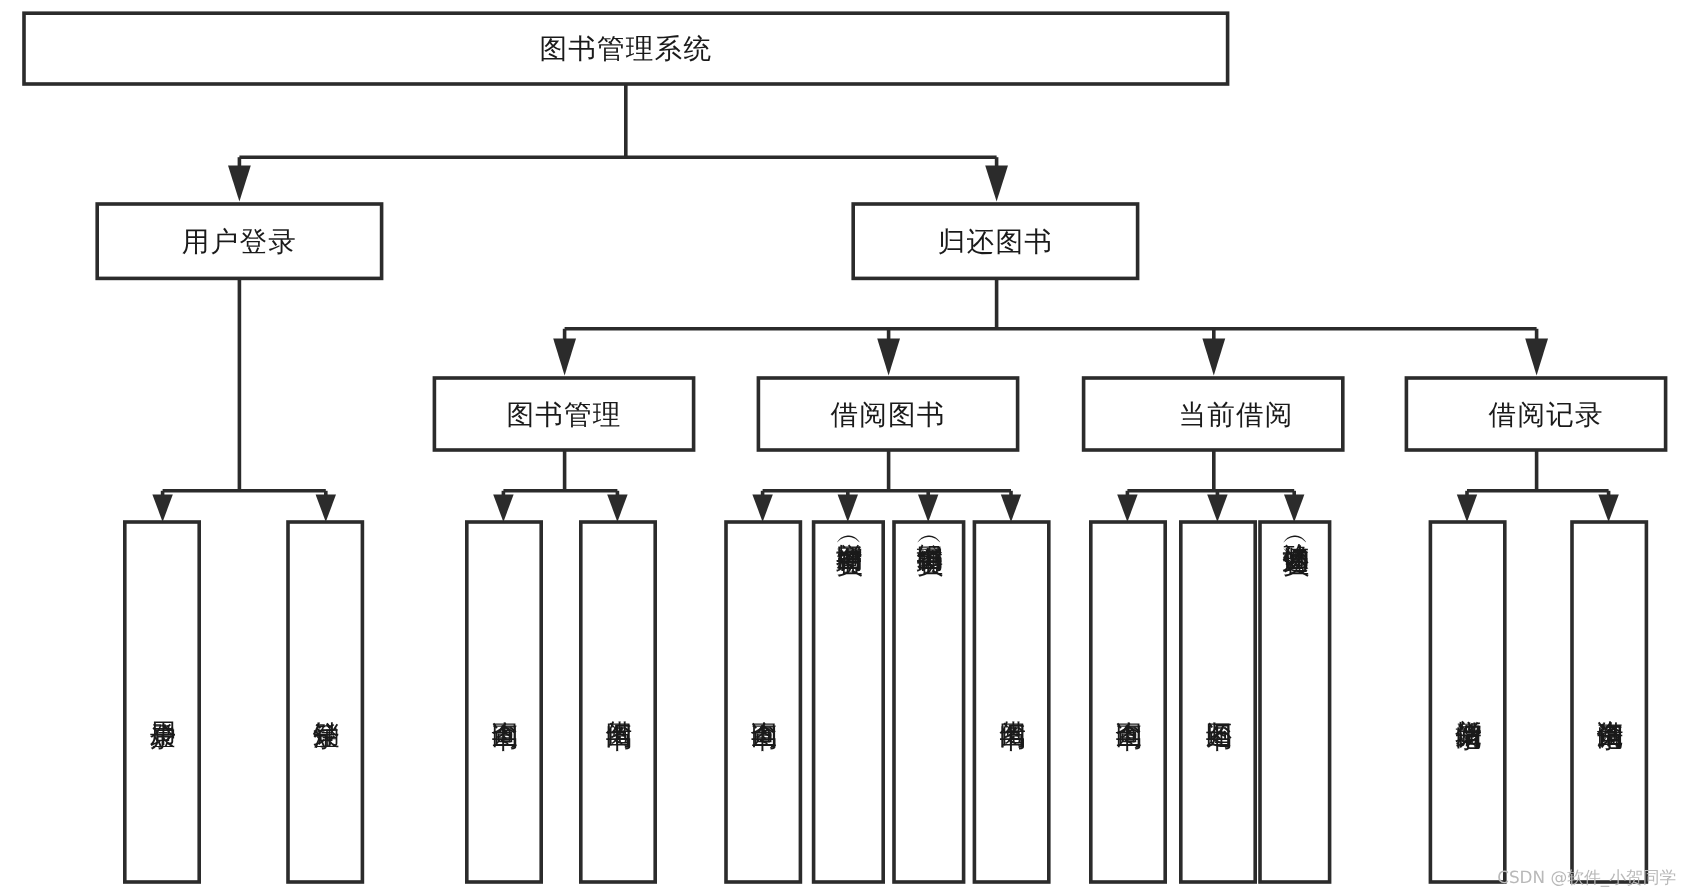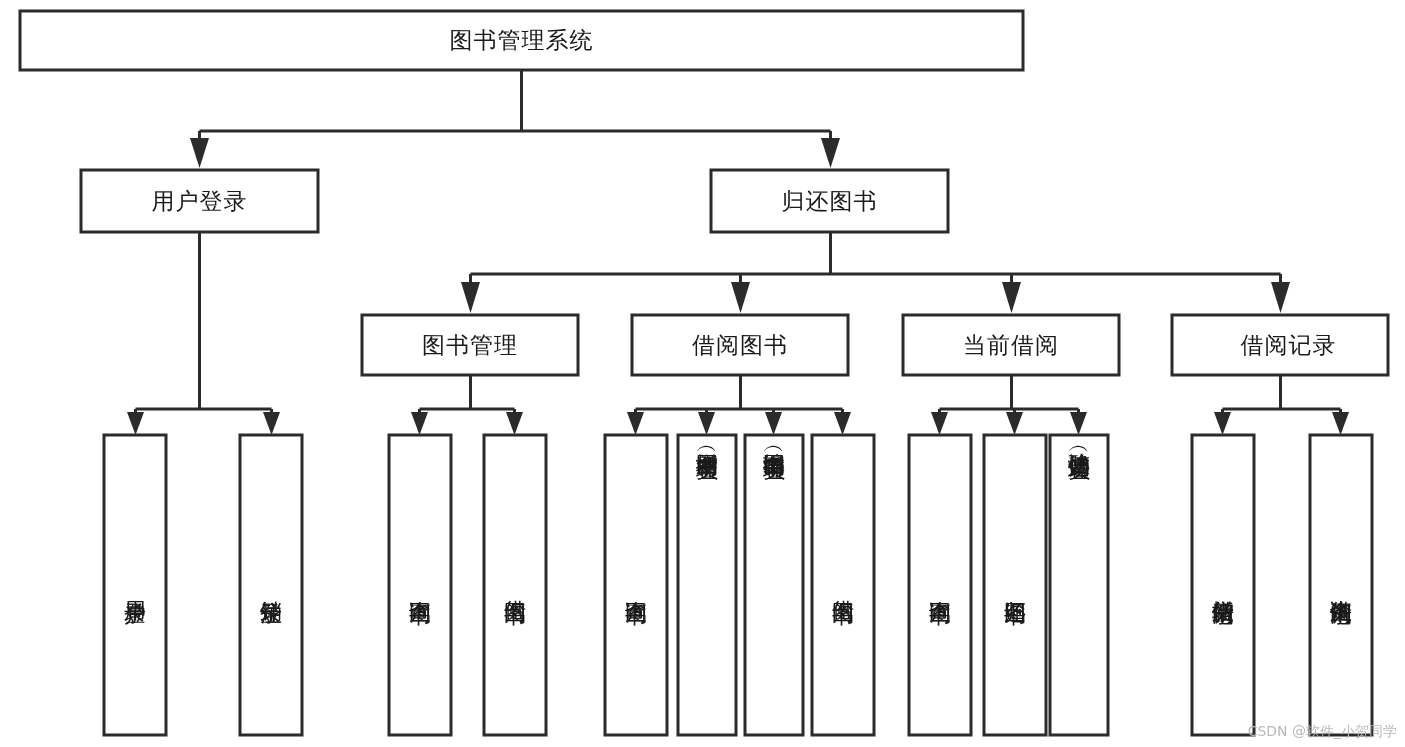--- a/index.html
+++ b/index.html
@@ -205,21 +205,21 @@
   </div>
 
   <div class="hlabel-wrap" style="left:362px; top:315px; width:216px; height:60px;">
     <span class="hlabel-text">图书管理</span>
   </div>
 
   <div class="hlabel-wrap" style="left:632px; top:315px; width:216px; height:60px;">
     <span class="hlabel-text">借阅图书</span>
   </div>
 
-  <div class="hlabel-wrap" style="left:903px; top:315px; width:216px; height:60px;">
+  <div class="hlabel-wrap" style="left:903px; top:315px; width:216px; height:60px;padding-left:19px;">
     <span class="hlabel-text">当前借阅</span>
   </div>
 
   <div class="hlabel-wrap" style="left:1172px; top:315px; width:233px; height:60px;">
     <span class="hlabel-text">借阅记录</span>
   </div>
 
   <div class="vlabel-wrap" style="left:104px; top:435px; width:62px; height:300px;">
     <span class="vlabel-text">用户登录</span>
   </div>

